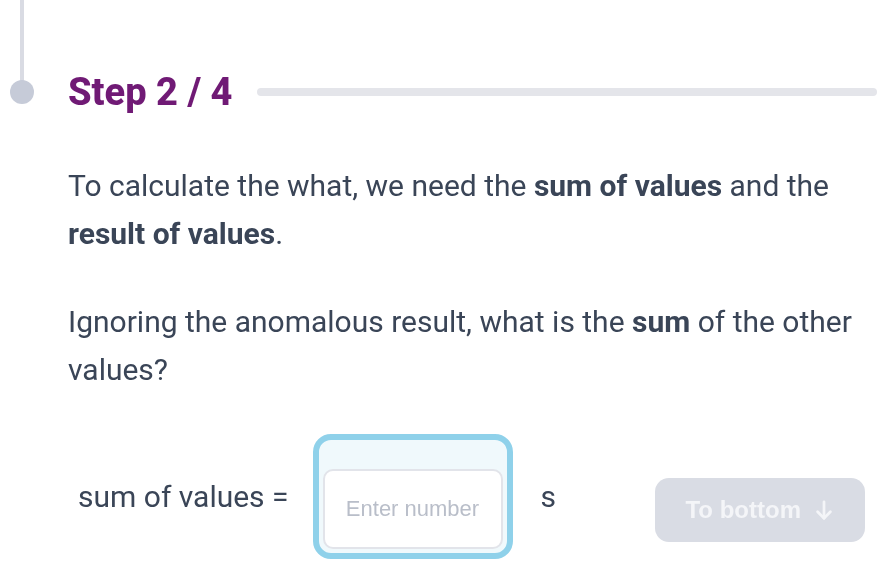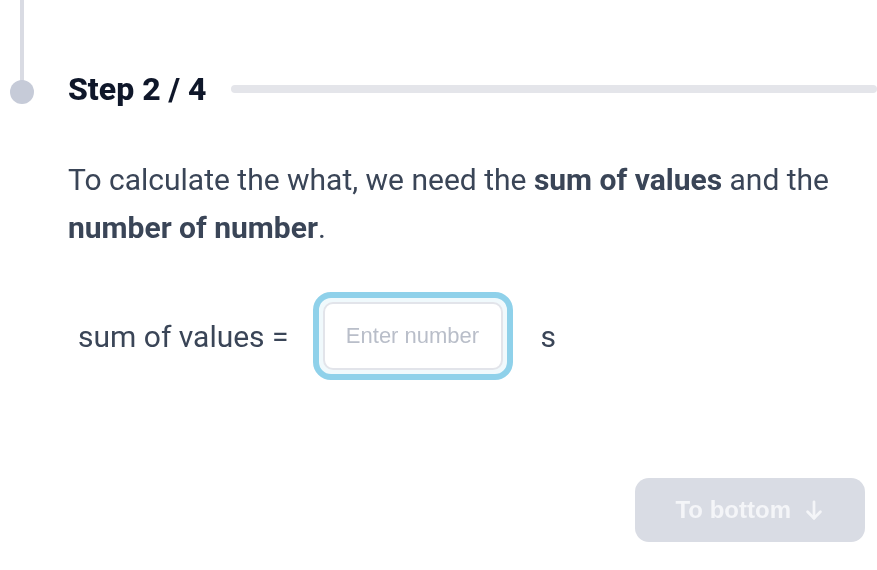--- a/index.html
+++ b/index.html
@@ -33,23 +33,23 @@
     top: 70px;
     right: 0;
   }
   .step-header {
     display: flex;
     align-items: center;
     gap: 24px;
     margin-bottom: 48px;
   }
   .step-title {
-    font-size: 32px;
+    font-size: 38px;
     font-weight: 800;
-    color: #0f172a;
+    color: #701a75;
     white-space: nowrap;
   }
   .step-divider {
     flex: 1;
     height: 8px;
     background: #e4e5ea;
     border-radius: 4px;
   }
   .para {
     font-size: 30px;
@@ -70,42 +70,43 @@
   }
   .answer-label { font-weight: 400; }
   .input-wrap {
     border: 6px solid #8fd1ea;
     border-radius: 18px;
     padding: 4px;
     background: #8fd1ea22;
   }
   .num-input {
     width: 180px;
-    height: 68px;
+    height: 80px;
     border: 2px solid #e2e4ea;
     border-radius: 10px;
     font-size: 22px;
     text-align: center;
     outline: none;
     color: #3a4557;
     background: #ffffff;
+    margin-top: 25px;
   }
   .num-input::placeholder { color: #b9bec9; }
   .unit { font-size: 30px; color: #3a4557; margin-left: 4px; }
   .to-bottom {
     position: absolute;
     right: 12px;
     bottom: 28px;
     background: #d9dce4;
     color: #f4f5f8;
     font-size: 24px;
     font-weight: 700;
     border: none;
     border-radius: 14px;
-    padding: 18px 40px;
+    padding: 18px 30px;
     display: flex;
     align-items: center;
     gap: 12px;
     cursor: pointer;
   }
   .arrow-down {
     width: 22px;
     height: 22px;
     stroke: #f4f5f8;
     stroke-width: 3;
@@ -120,23 +121,26 @@
 <div class="timeline-line"></div>
 <div class="timeline-dot"></div>
 
 <div class="content">
   <div class="step-header">
     <div class="step-title">Step 2 / 4</div>
     <div class="step-divider"></div>
   </div>
 
   <p class="para">
-    <span>To calculate the what, we need the </span><b>sum of values</b><span> and the </span><b>number of number</b><span>.</span>
+    <span>To calculate the what, we need the </span><b>sum of values</b><span> and the </span><b>result of values</b><span>.</span>
   </p>
 
+  <p class="para">
+    <span>Ignoring the anomalous result, what is the </span><b>sum</b><span> of the other values?</span>
+  </p>
 
   <div class="answer-row">
     <span class="answer-label">sum of values =</span>
     <span class="input-wrap">
       <input class="num-input" type="text" placeholder="Enter number" style="">
     </span>
     <span class="unit">s</span>
   </div>
 </div>
 

